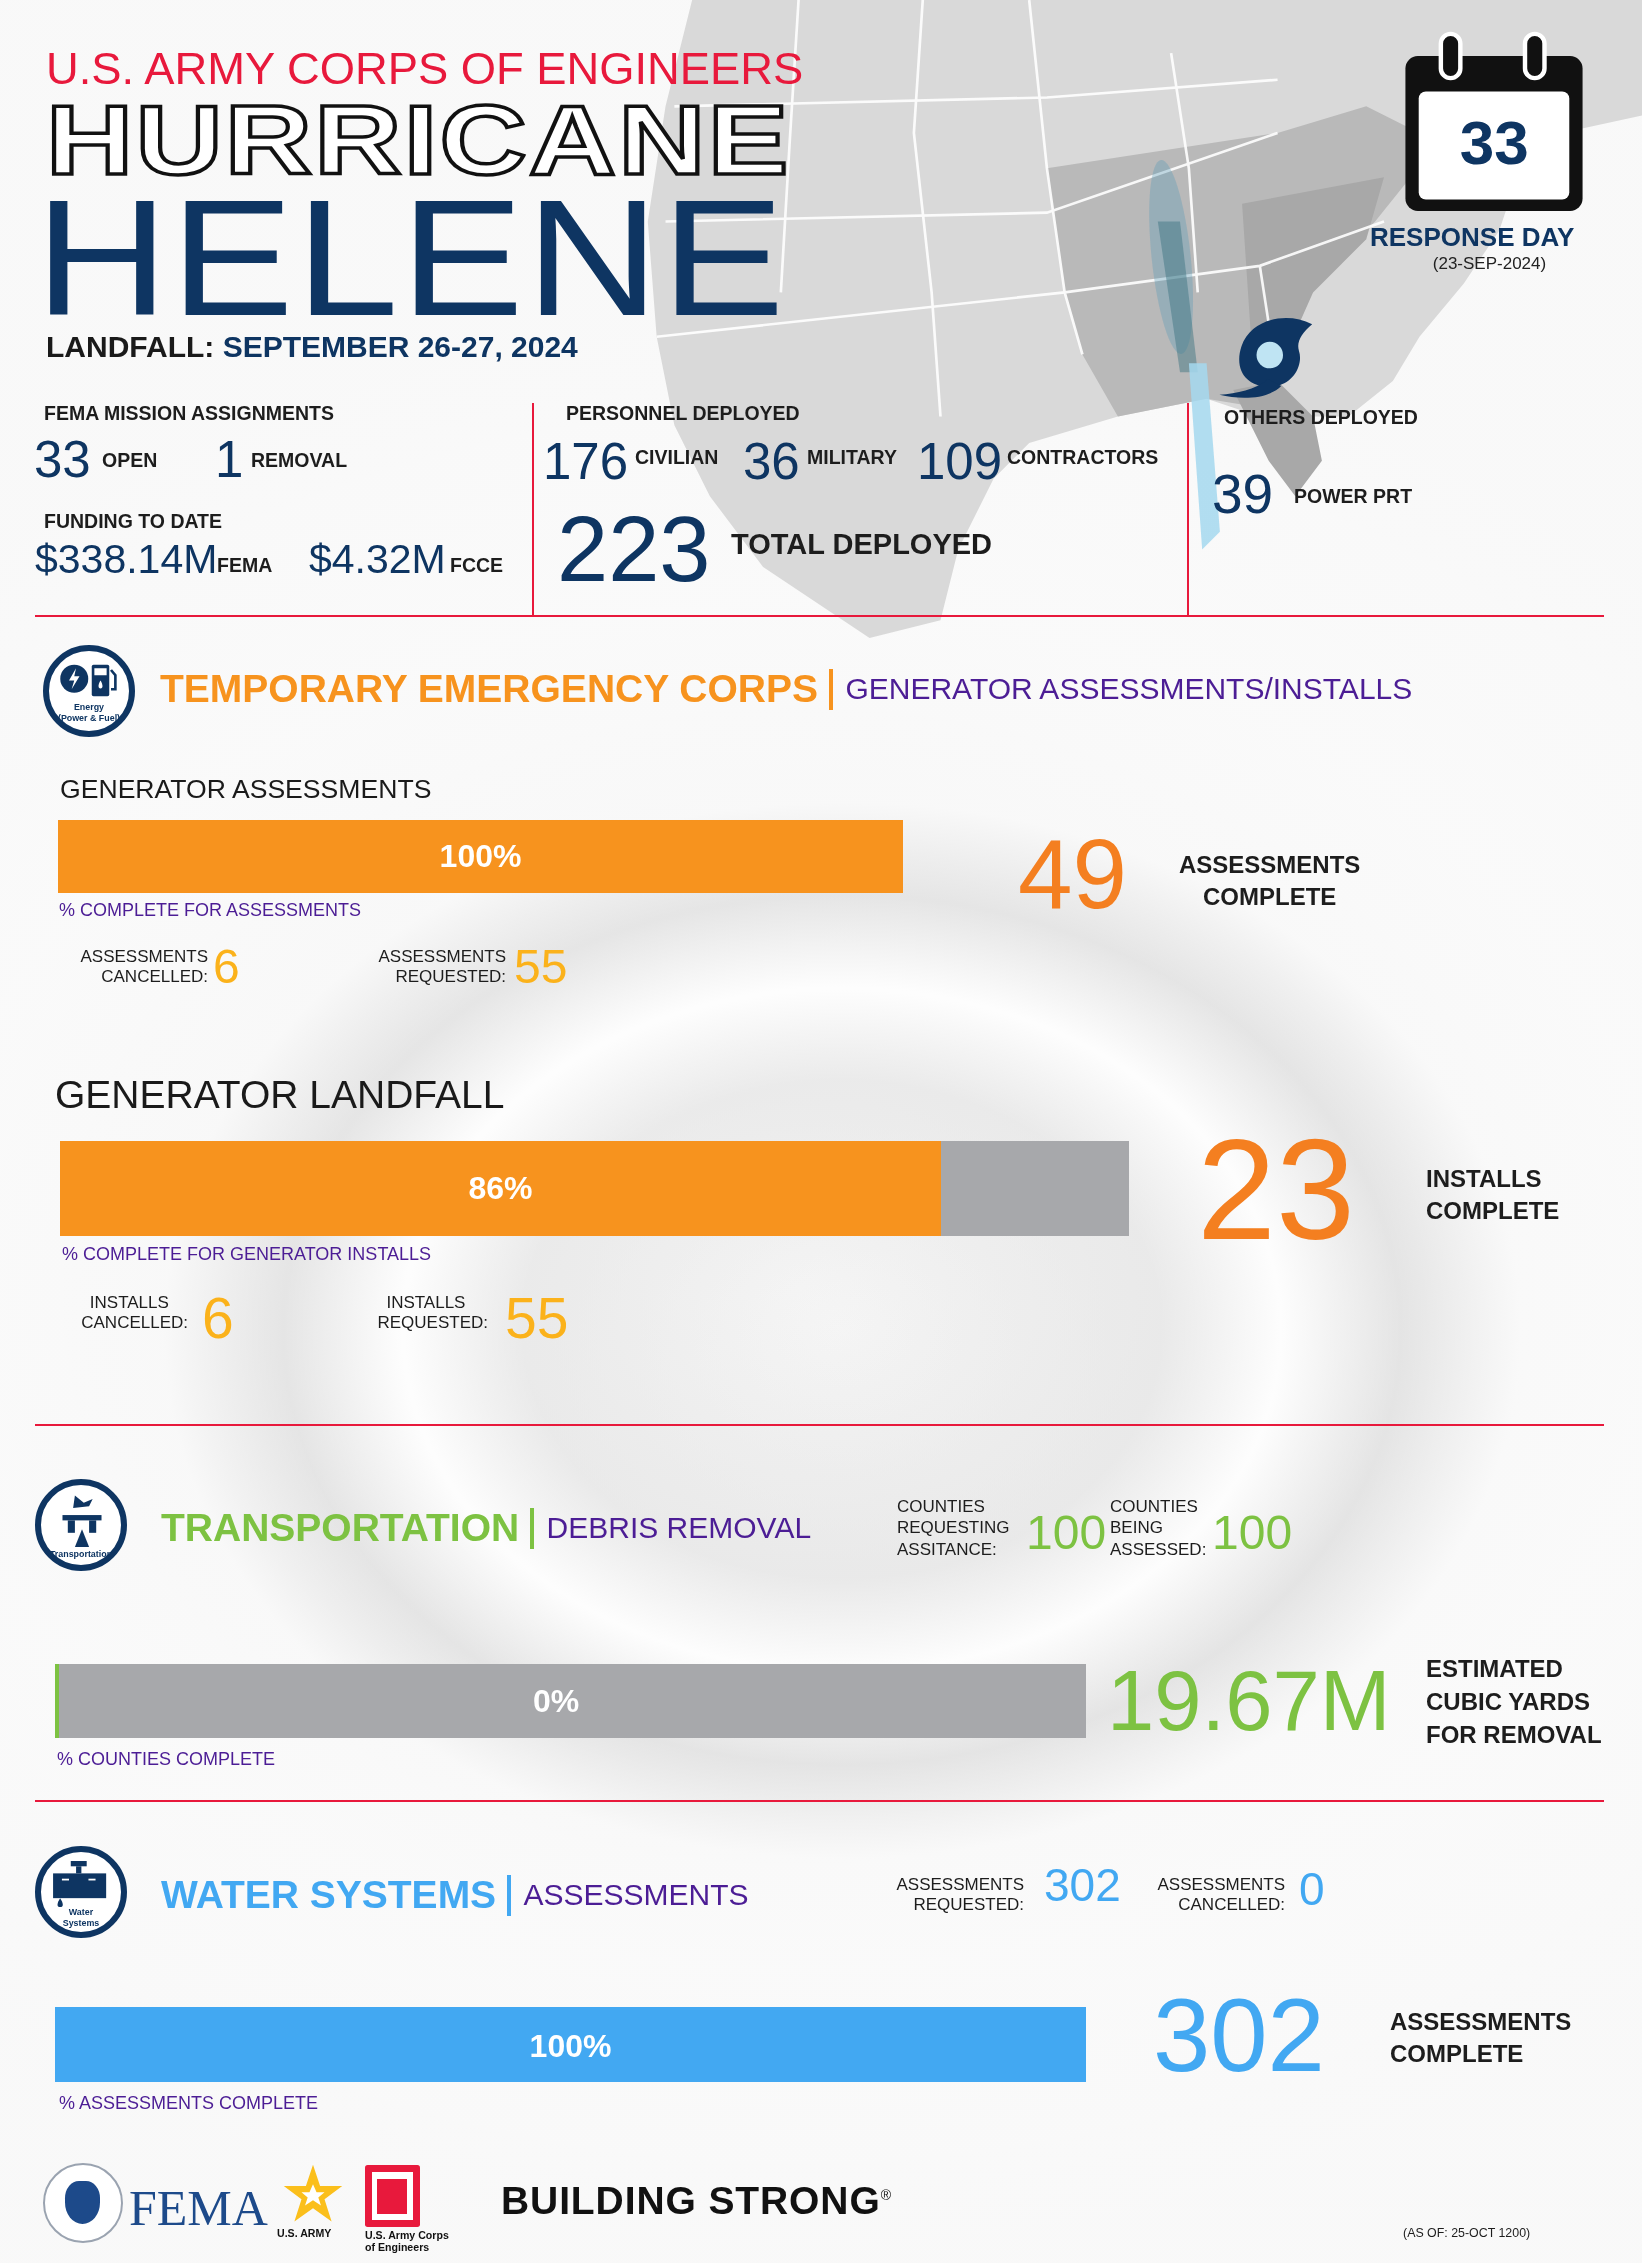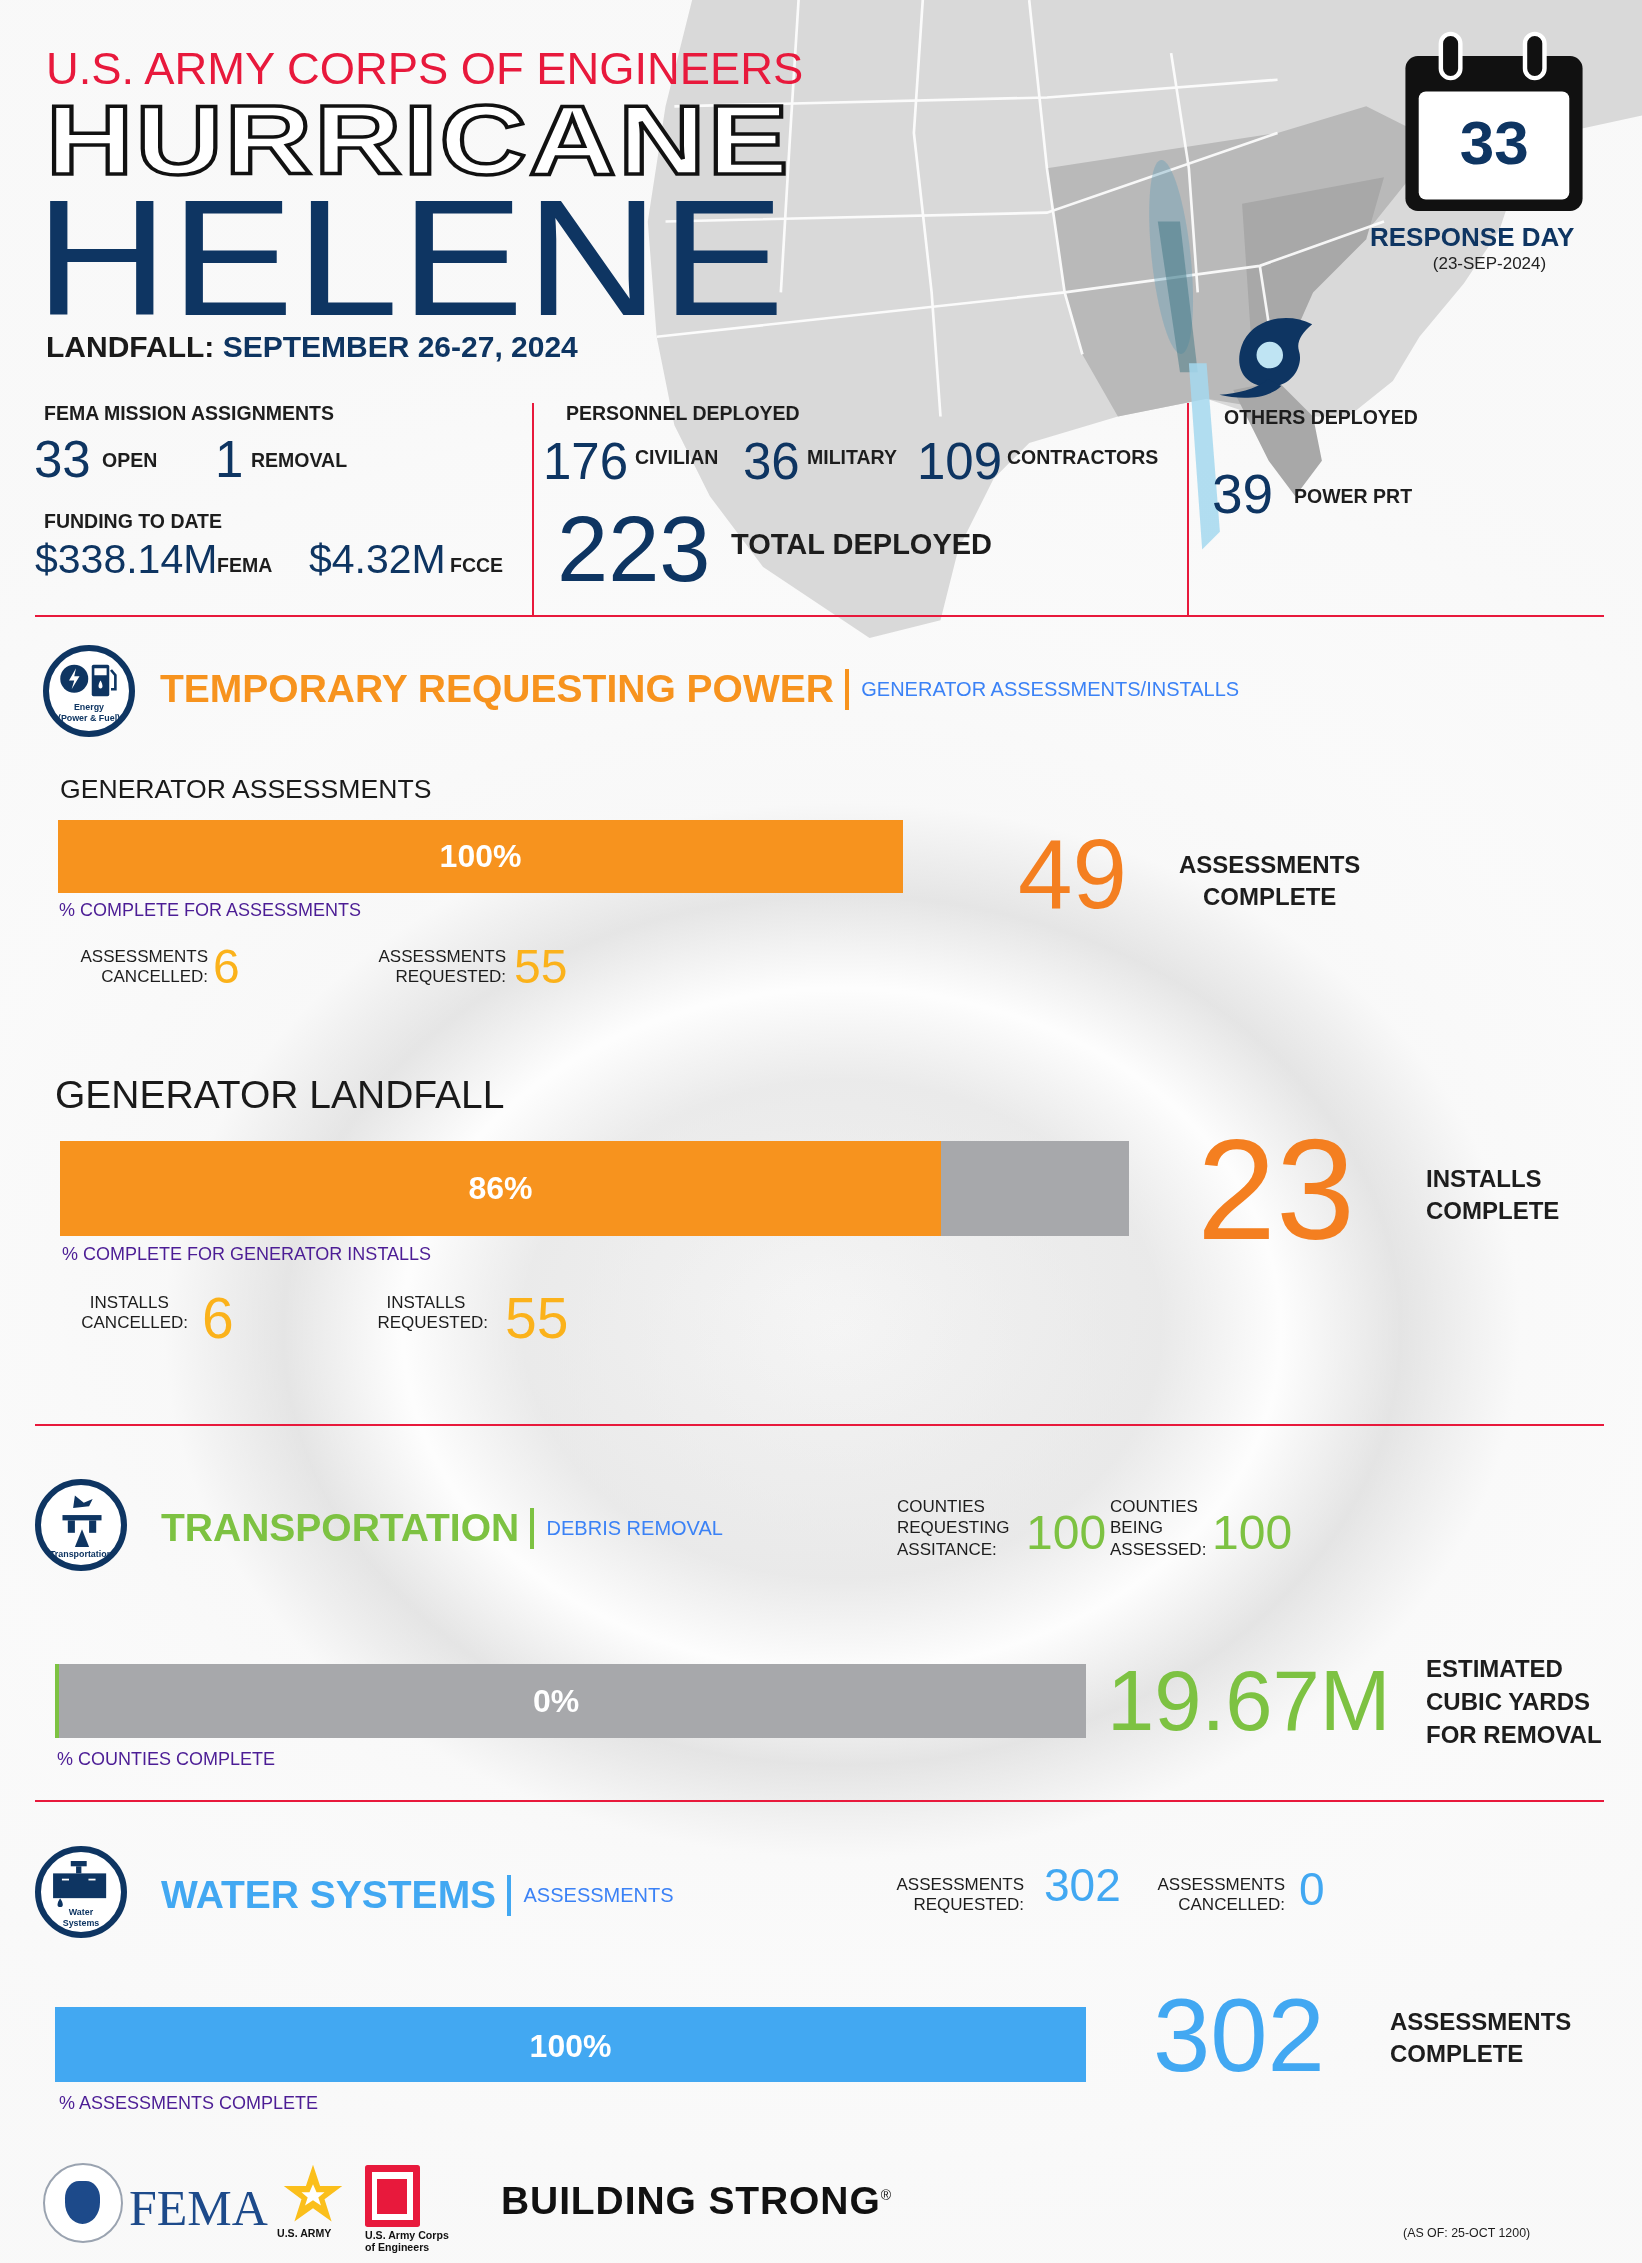--- a/index.html
+++ b/index.html
@@ -17,21 +17,21 @@
   .landfall span{color:#0e3562;}
   .cal{left:1401px;top:25px;width:186px;height:186px;}
   .respday{left:1370px;top:222px;width:239px;text-align:left;font-size:26px;font-weight:700;color:#0e3562;}
   .respdate{left:1370px;top:254px;width:239px;text-align:center;font-size:17px;color:#222;}
   .lbl{font-weight:700;color:#1d1d1d;font-size:19.5px;}
   .big{color:#0e3562;font-weight:400;line-height:1;}
   .vline{position:absolute;width:1.8px;background:#e8193c;}
   .hline{position:absolute;height:1.8px;background:#e8193c;}
   .sect-title{font-size:39px;font-weight:700;}
   .sect-bar{display:inline-block;width:4.4px;height:41px;vertical-align:middle;margin:0 12.4px 0 10.6px;}
-  .sect-sub{font-size:20px;color:#3b82f6;font-weight:400;vertical-align:middle;}
+  .sect-sub{font-size:30px;color:#4c1d95;font-weight:400;vertical-align:middle;}
   .icon-circle{position:absolute;width:92px;height:92px;border:6.2px solid #0e3562;border-radius:50%;background:#fff;box-sizing:border-box;}
   .bar{position:absolute;}
   .bar-label{position:absolute;color:#fff;font-weight:700;font-size:32px;text-align:center;}
   .small-cap{font-size:18px;color:#4c1d95;}
   .sm-lbl{font-size:17px;color:#1d1d1d;text-align:right;line-height:1.2;}
   .stat-num{font-weight:400;line-height:1;text-align:center;}
   .comp-lbl{font-size:24px;font-weight:700;color:#1d1d1d;line-height:1.35;}
 </style>
 </head>
 <body>
@@ -121,21 +121,21 @@
     <rect x="39" y="6" width="14" height="8" fill="#fff"></rect>
     <path d="M46,20 C43,25 43,29 46,29 C49,29 49,25 46,20 Z" fill="#fff"></path>
     <path d="M58,8 L63,14 L63,30 L58,30" stroke="#0e3562" stroke-width="3" fill="none"></path>
   </svg>
   <div class="abs" style="left:0;top:51px;width:80px;text-align:center;font-size:8.9px;font-weight:700;color:#0e3562;line-height:1.2">
     <div>Energy</div>
     <div>(Power &amp; Fuel)</div>
   </div>
 </div>
 <div class="abs" style="left:160px;top:667px;white-space:nowrap">
-  <span class="sect-title" style="color:#f7931e;vertical-align:middle">TEMPORARY REQUESTING POWER</span><span class="sect-bar" style="background:#f7931e"></span><span class="sect-sub">GENERATOR ASSESSMENTS/INSTALLS</span>
+  <span class="sect-title" style="color:#f7931e;vertical-align:middle">TEMPORARY EMERGENCY CORPS</span><span class="sect-bar" style="background:#f7931e"></span><span class="sect-sub">GENERATOR ASSESSMENTS/INSTALLS</span>
 </div>
 
 <div class="abs" style="left:60px;top:774px;font-size:26.6px;color:#1a1a1a">GENERATOR ASSESSMENTS</div>
 <div class="bar" style="left:58px;top:820px;width:845px;height:73px;background:#f7931e"></div>
 <div class="bar-label" style="left:58px;top:838px;width:845px">100%</div>
 <div class="abs small-cap" style="left:59px;top:900px">% COMPLETE FOR ASSESSMENTS</div>
 
 <div class="abs sm-lbl" style="left:71px;top:947px;width:137px">
   <div>ASSESSMENTS</div>
   <div>CANCELLED:</div>

